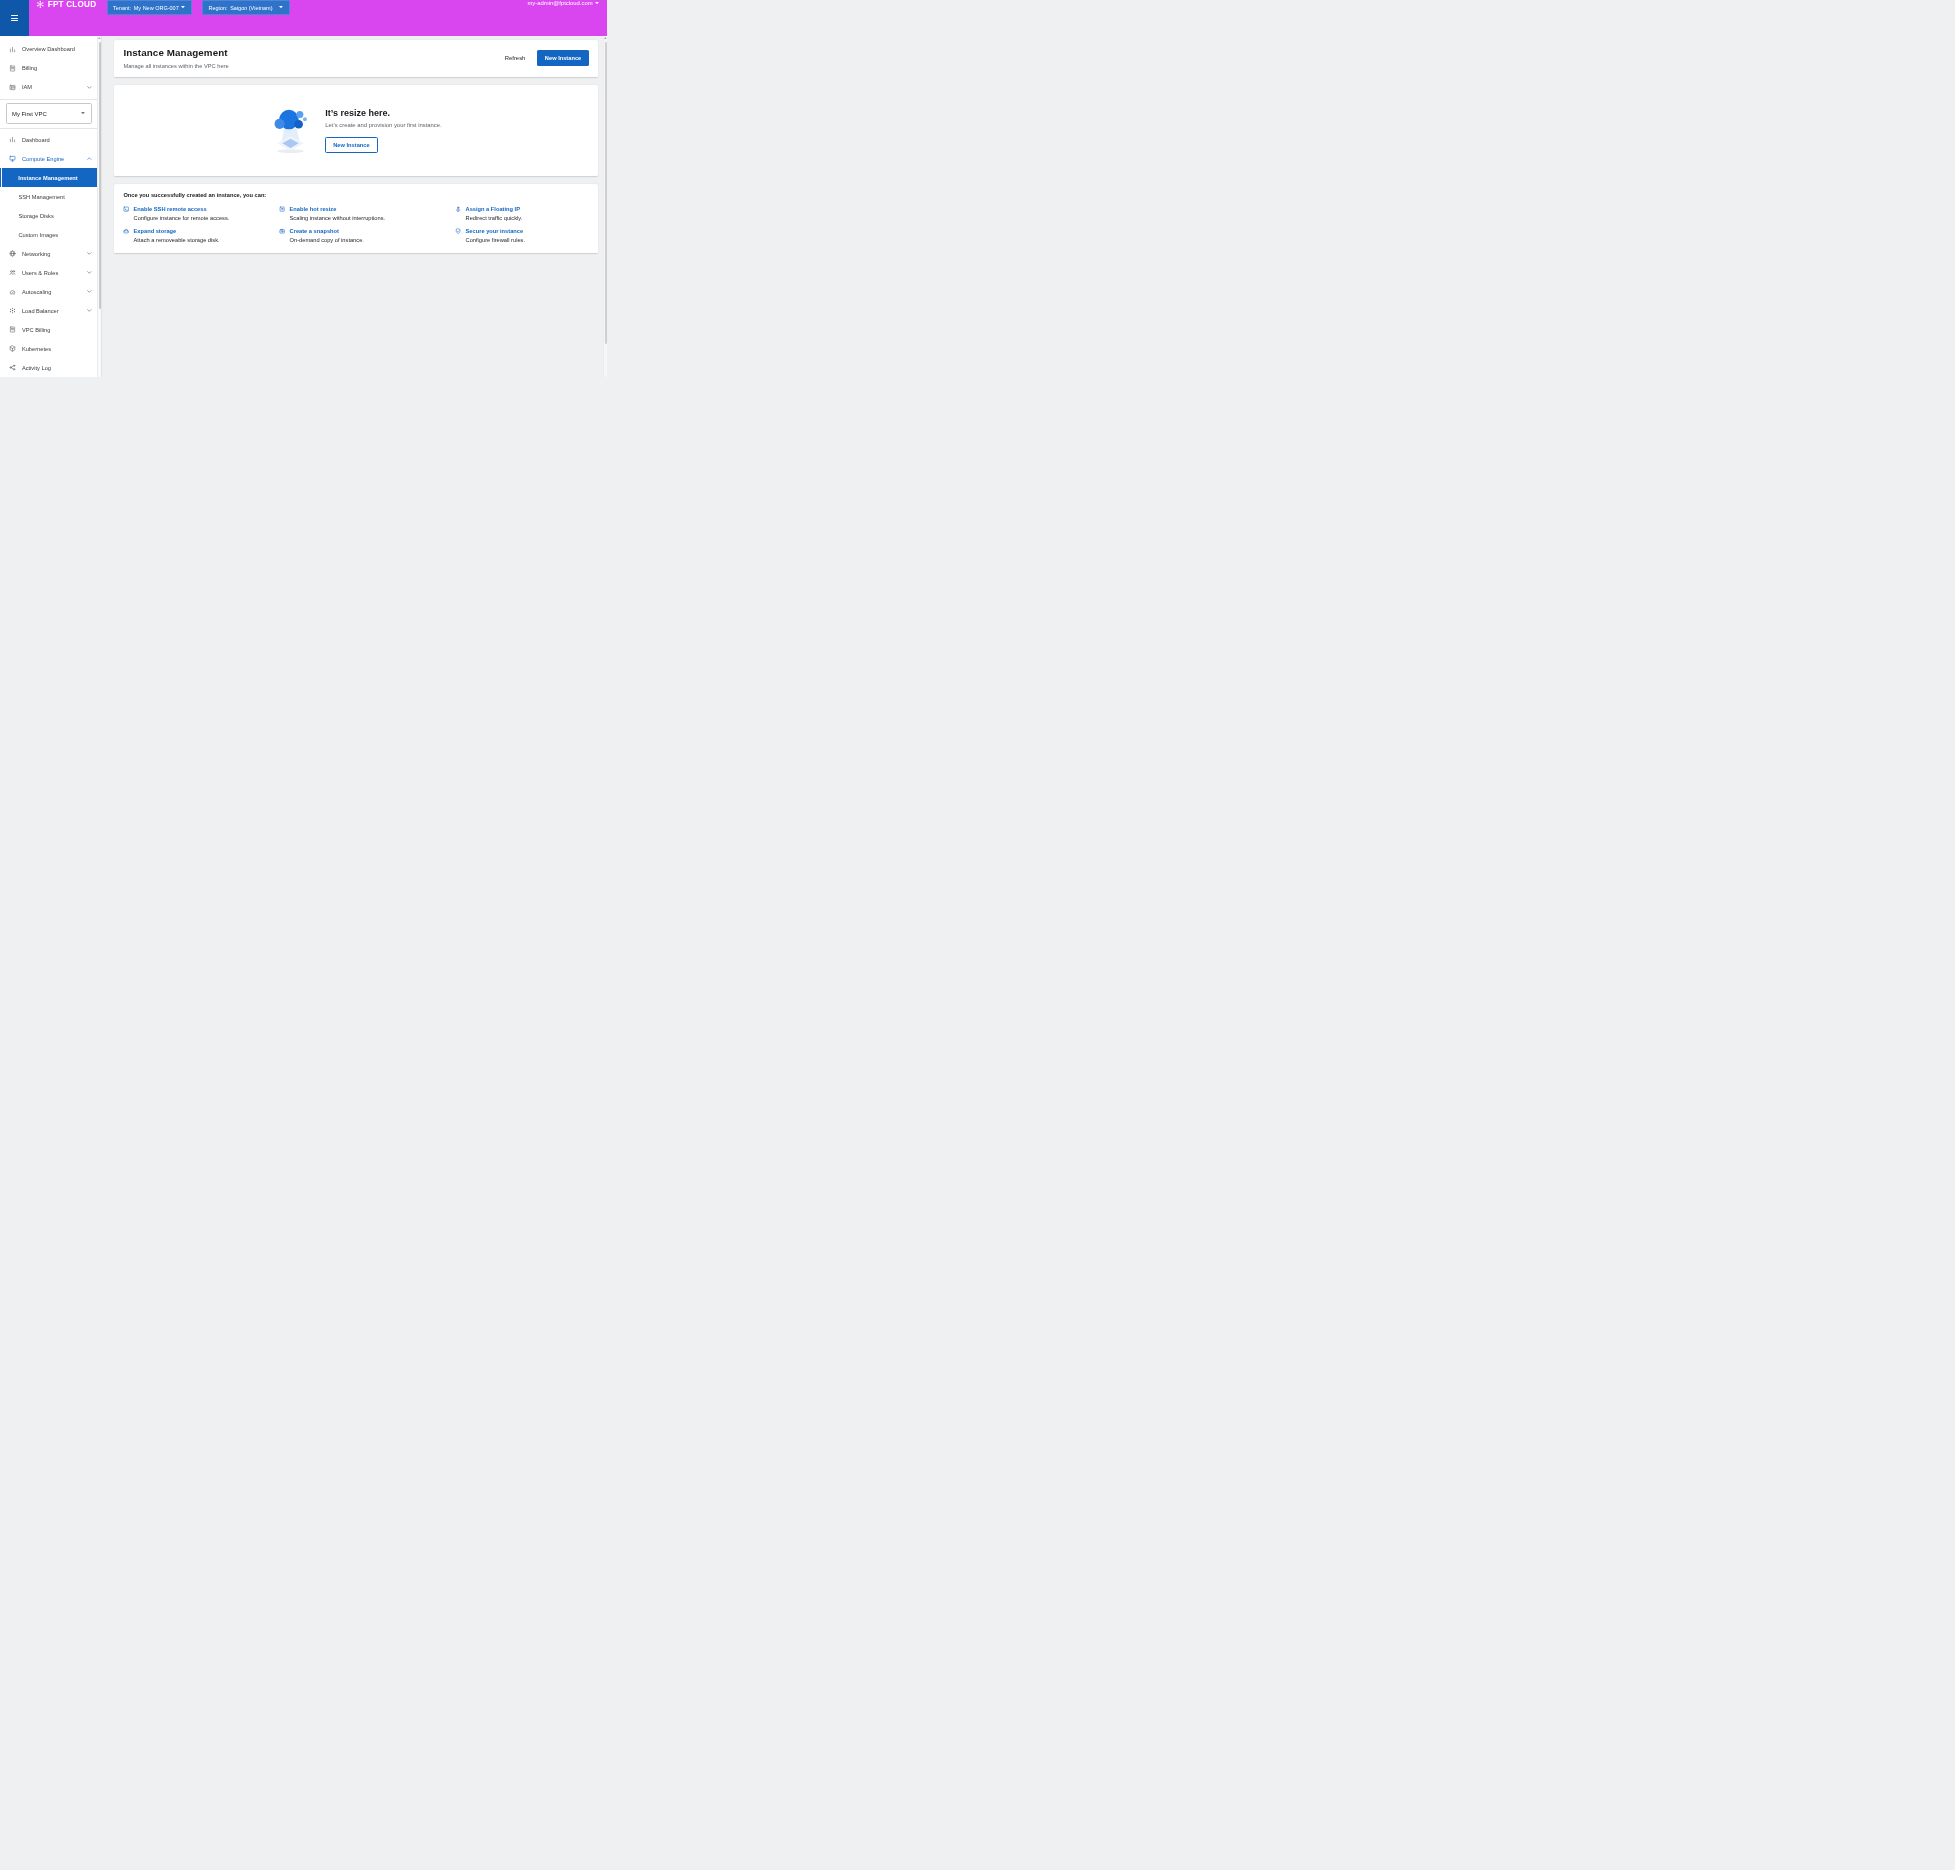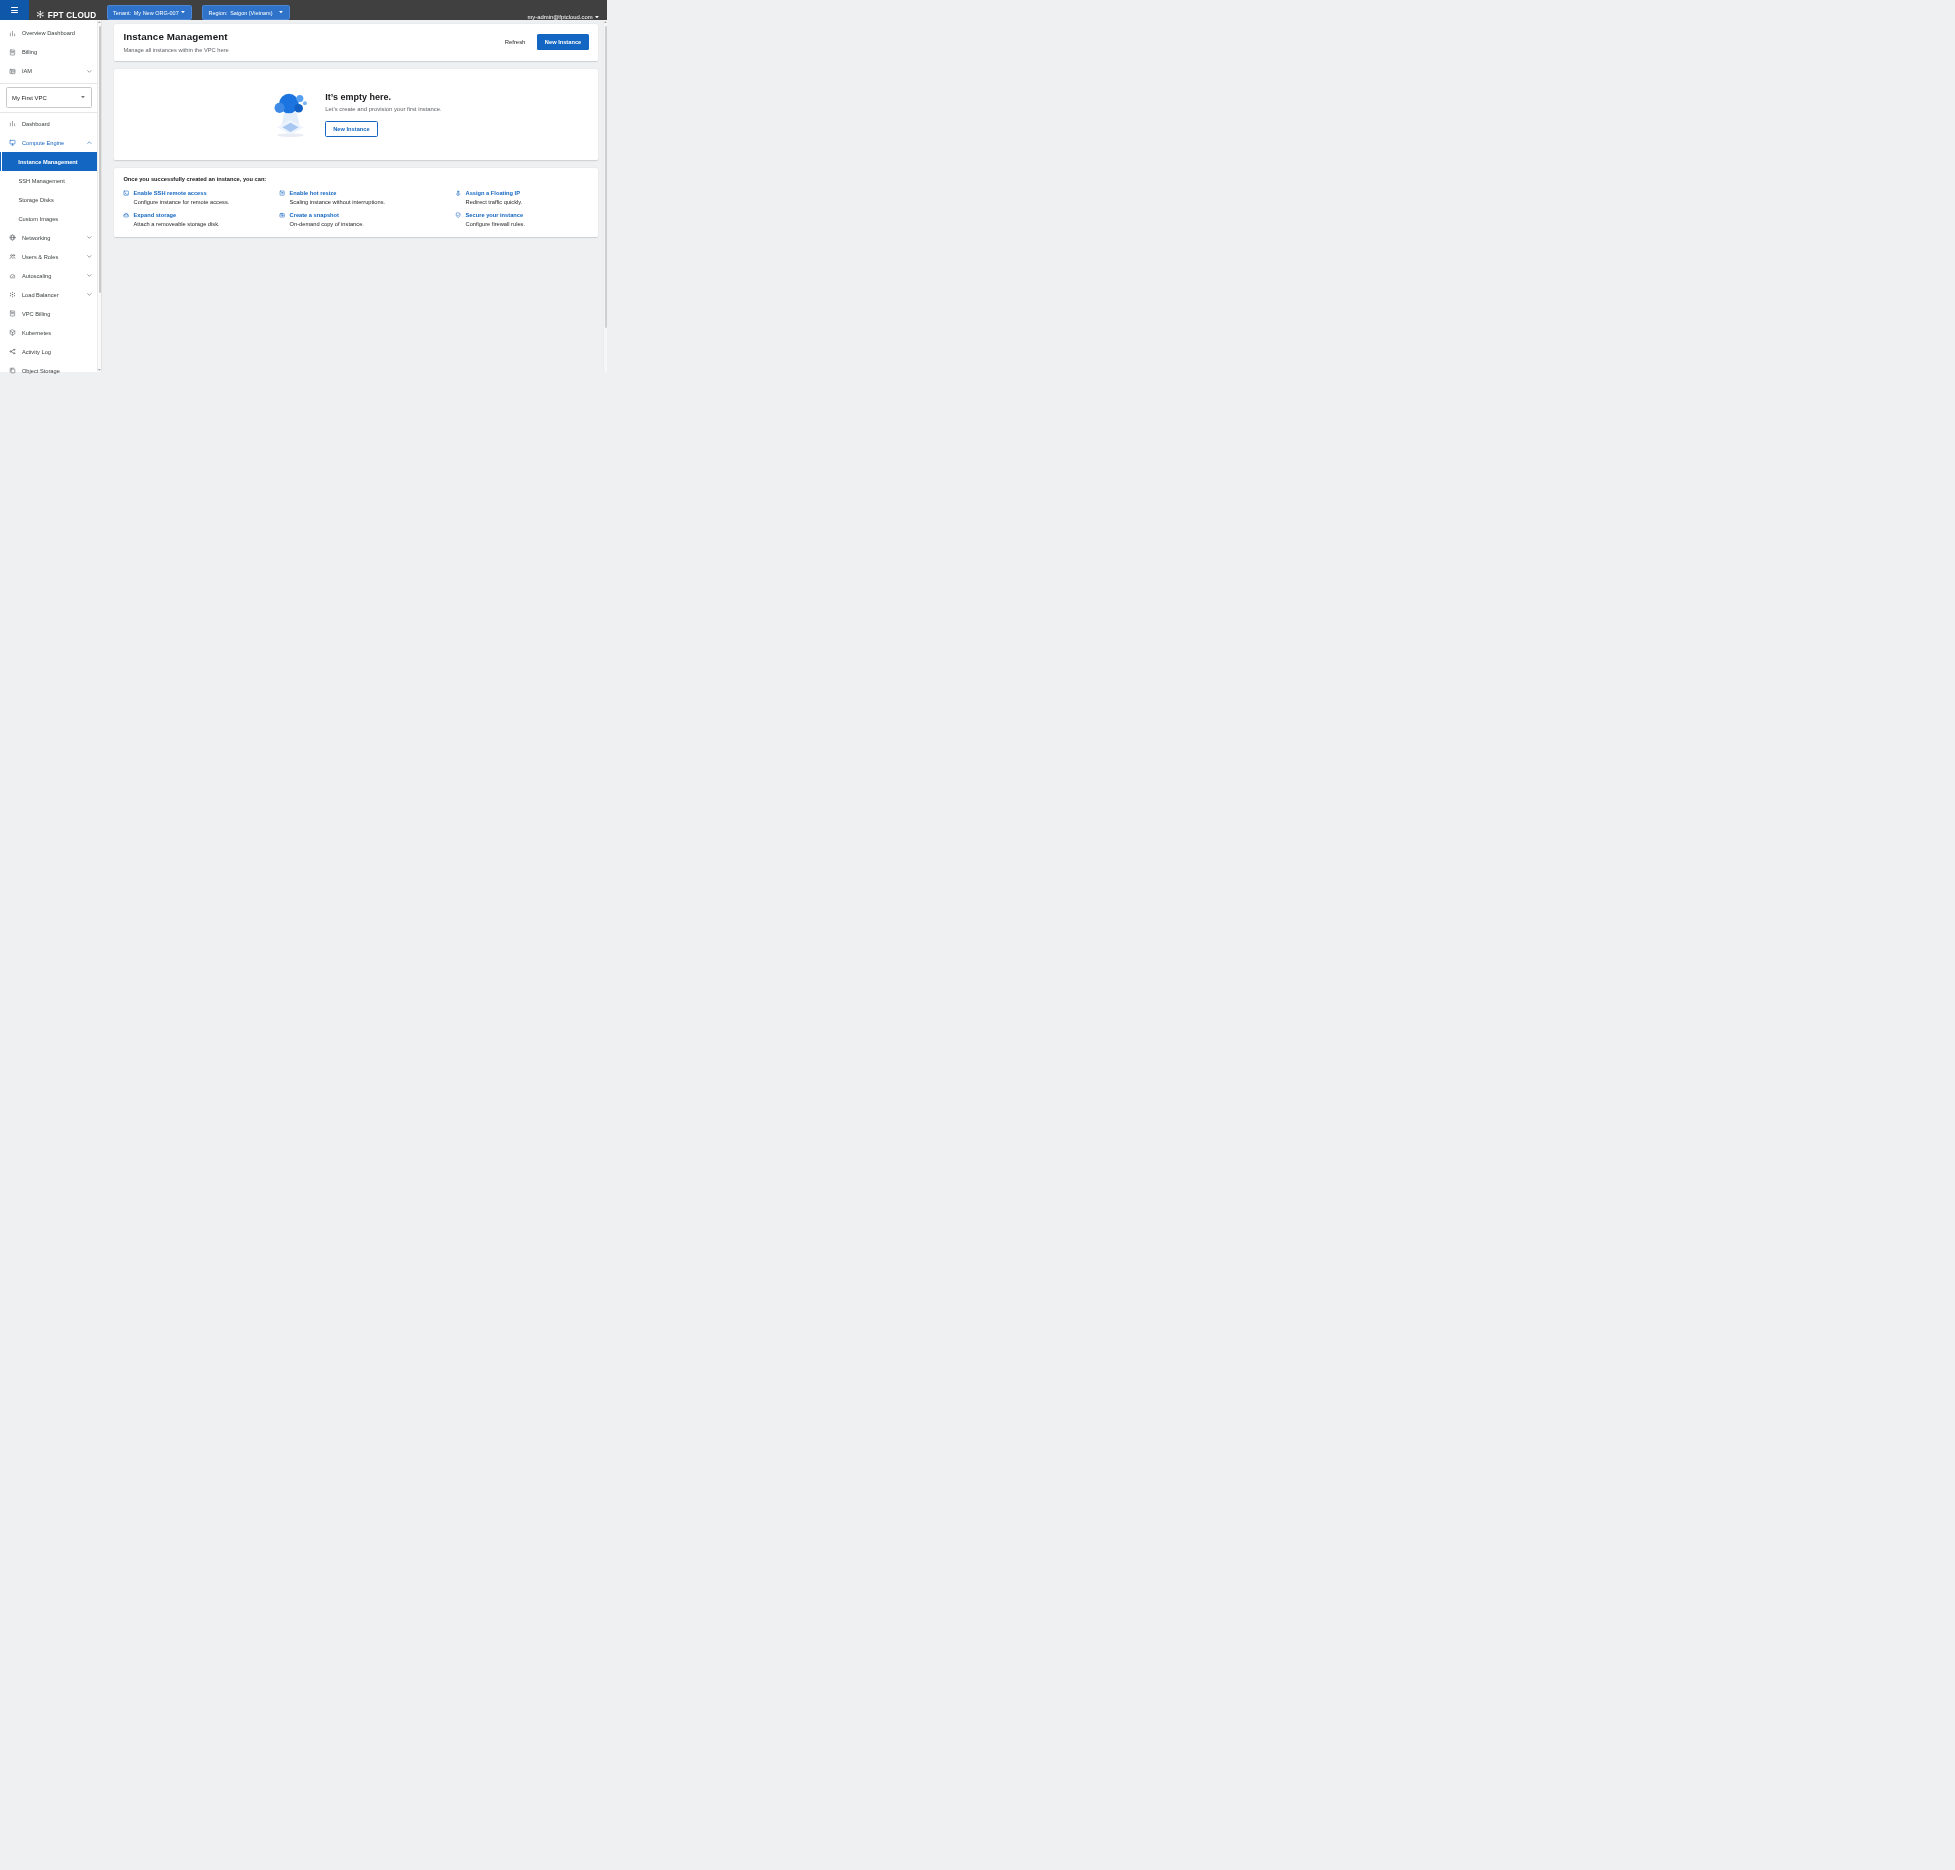--- a/index.html
+++ b/index.html
@@ -1,20 +1,20 @@
 <!DOCTYPE html>
 <html style="font-size:6.3px"><head>
 <meta charset="utf-8">
 <style>
   * { margin:0; padding:0; box-sizing:border-box; }
   html,body { width:607px; height:377px; overflow:hidden; }
   body { font-family:"Liberation Sans", sans-serif; background:#eef0f2; color:#202124; }
 
   
-  .topbar { height:20px; background:#404040; display:flex; align-items:flex-end; color:#fff; position:relative; z-index:5; }
+  .topbar { height:36px; background:#d946ef; display:flex; align-items:flex-start; color:#fff; position:relative; z-index:5; }
   .hamburger-box { width:29px; height:100%; background:#0f57a8; display:flex; align-items:center; justify-content:center; cursor:pointer; }
   .hamburger { width:7.8px; }
   .hamburger span { display:block; height:0.9px; background:#fff; border-radius:0.8px; margin:1.6px 0; }
   .brand { display:flex; align-items:center; gap:3.1px; margin-left:7px; }
   .brand-text { font-size:8.2px; font-weight:800; letter-spacing:0.2px; }
   .pill { display:flex; align-items:center; gap:2.7px; background:#2e73c9; border:0.4px solid #4c86d4; border-radius:1.6px; color:#fff; font-size:5.5px; padding:3.5px 5.5px; cursor:pointer; }
   .pill.tenant { margin-left:10.2px; }
   .pill.region { margin-left:10.2px; }
   .caret { width:3.9px; height:2.3px; display:inline-block; }
   .account { margin-left:auto; margin-right:7.8px; display:flex; align-items:center; gap:2.7px; font-size:5.9px; cursor:pointer; }
@@ -346,21 +346,21 @@
           <path d="M50 74 L84 93 50 112 16 93 Z" fill="#eef4fd"></path>
           <path d="M50 81 L71 93 50 105 29 93 Z" fill="#a9c8f1"></path>
           <circle cx="46" cy="32" r="25" fill="#1b74e0"></circle>
           <circle cx="22" cy="43" r="13" fill="#3f8ae6"></circle>
           <circle cx="74" cy="19" r="9" fill="#57a0f0"></circle>
           <circle cx="87" cy="31" r="5" fill="#7cb5f4"></circle>
           <circle cx="71" cy="44" r="11" fill="#1361c4"></circle>
         </svg>
       </div>
       <div class="empty-text">
-        <h2>It’s empty here.</h2>
+        <h2>It’s resize here.</h2>
         <p>Let’s create and provision your first instance.</p>
         <button class="btn-outline">New Instance</button>
       </div>
     </section>
 
     <section class="card features-card">
       <div class="features-heading">Once you successfully created an instance, you can:</div>
       <div class="features-grid">
 
         <div class="feature">

